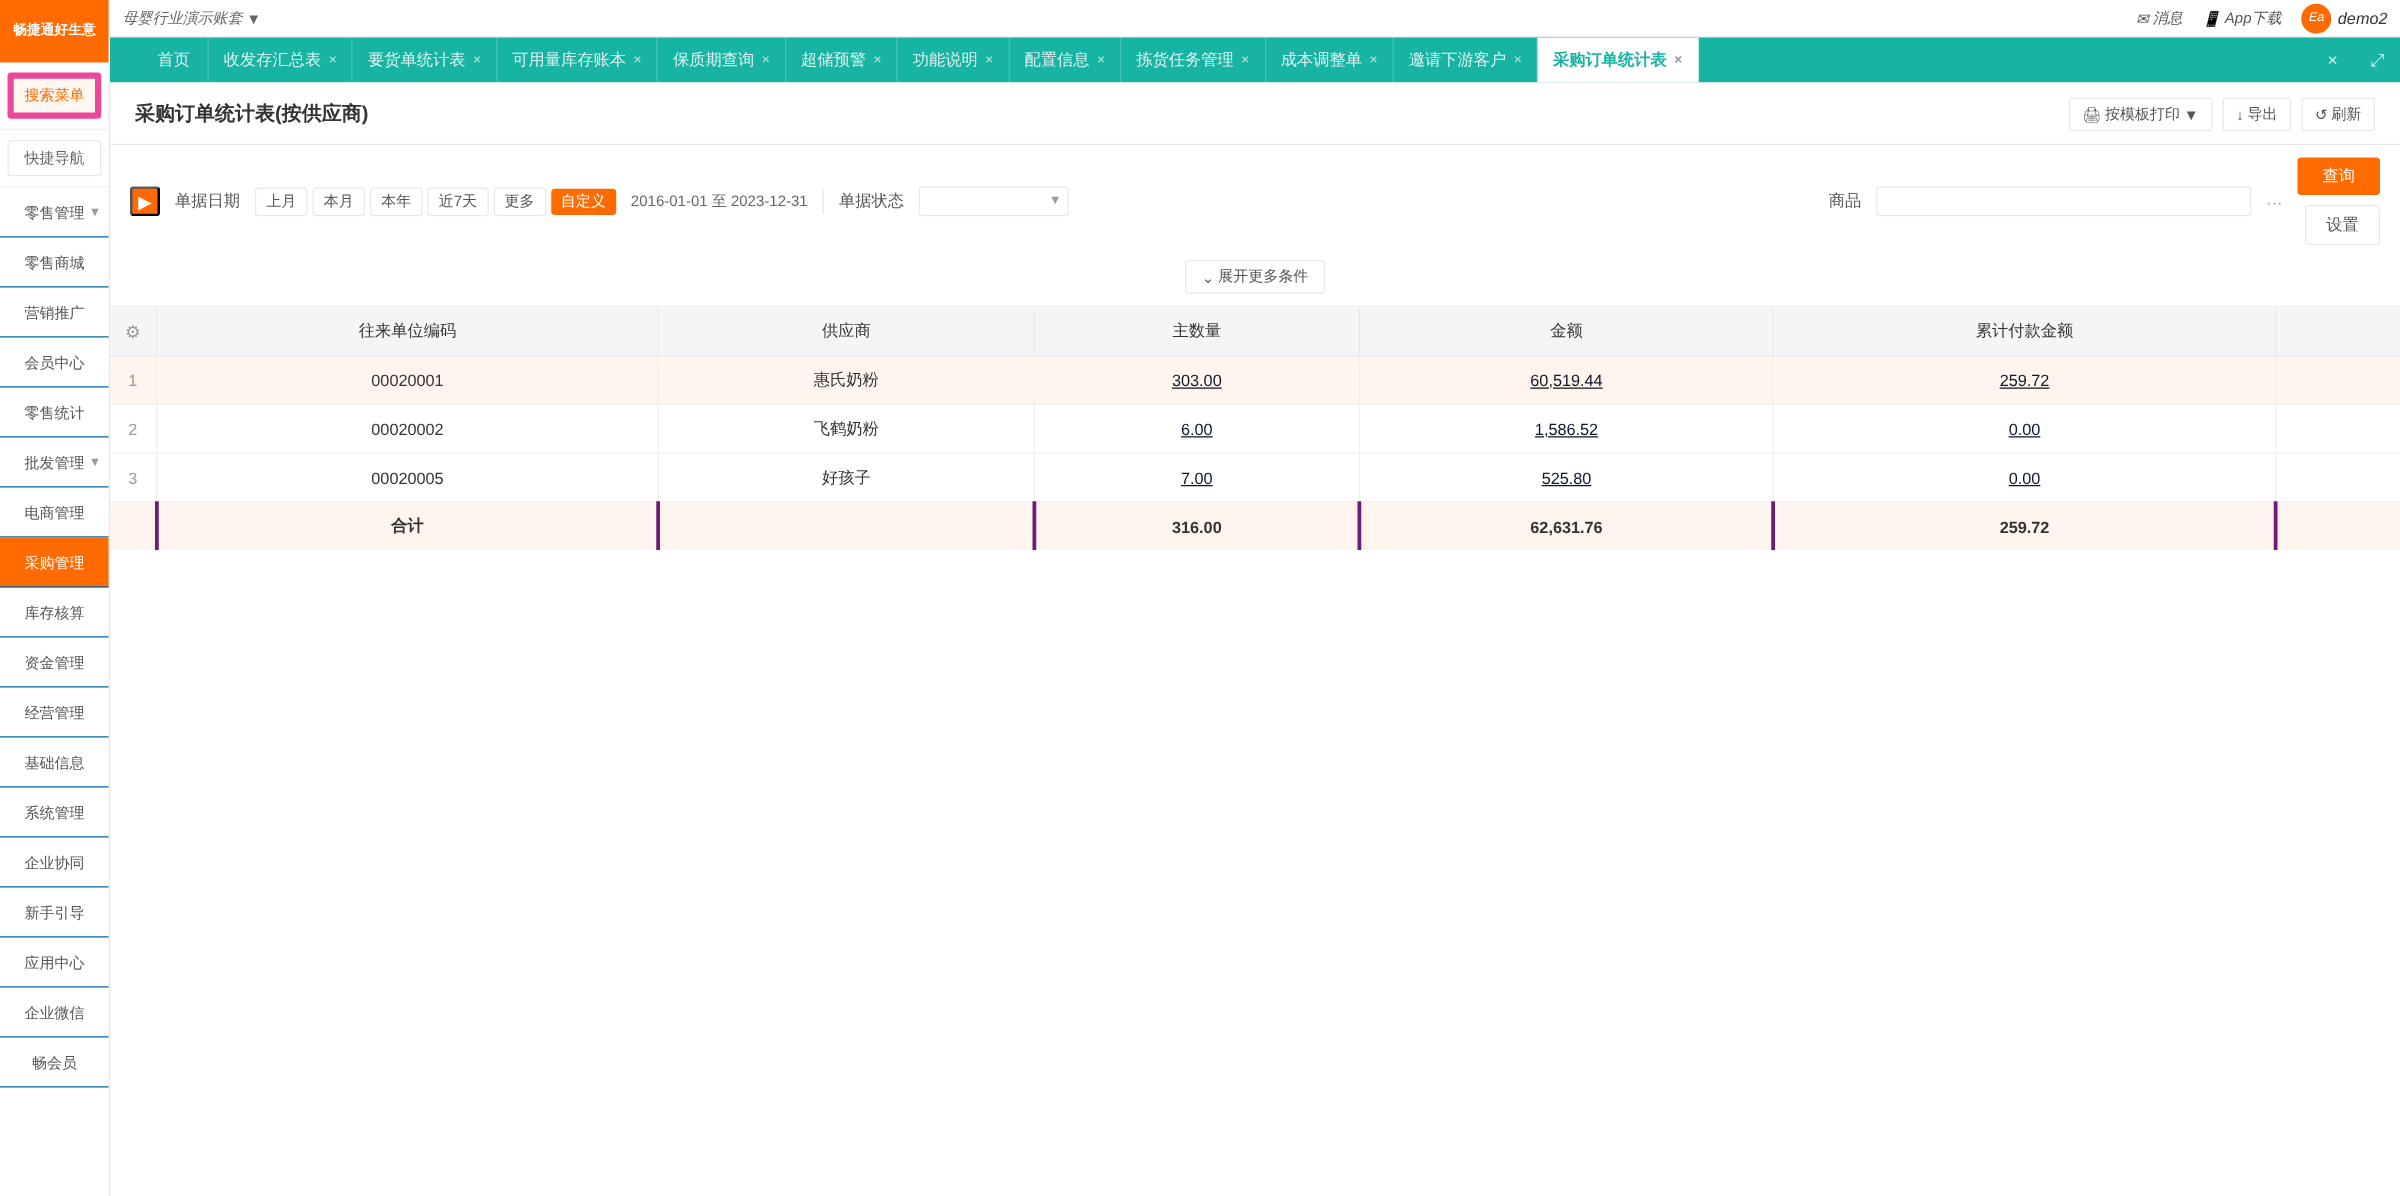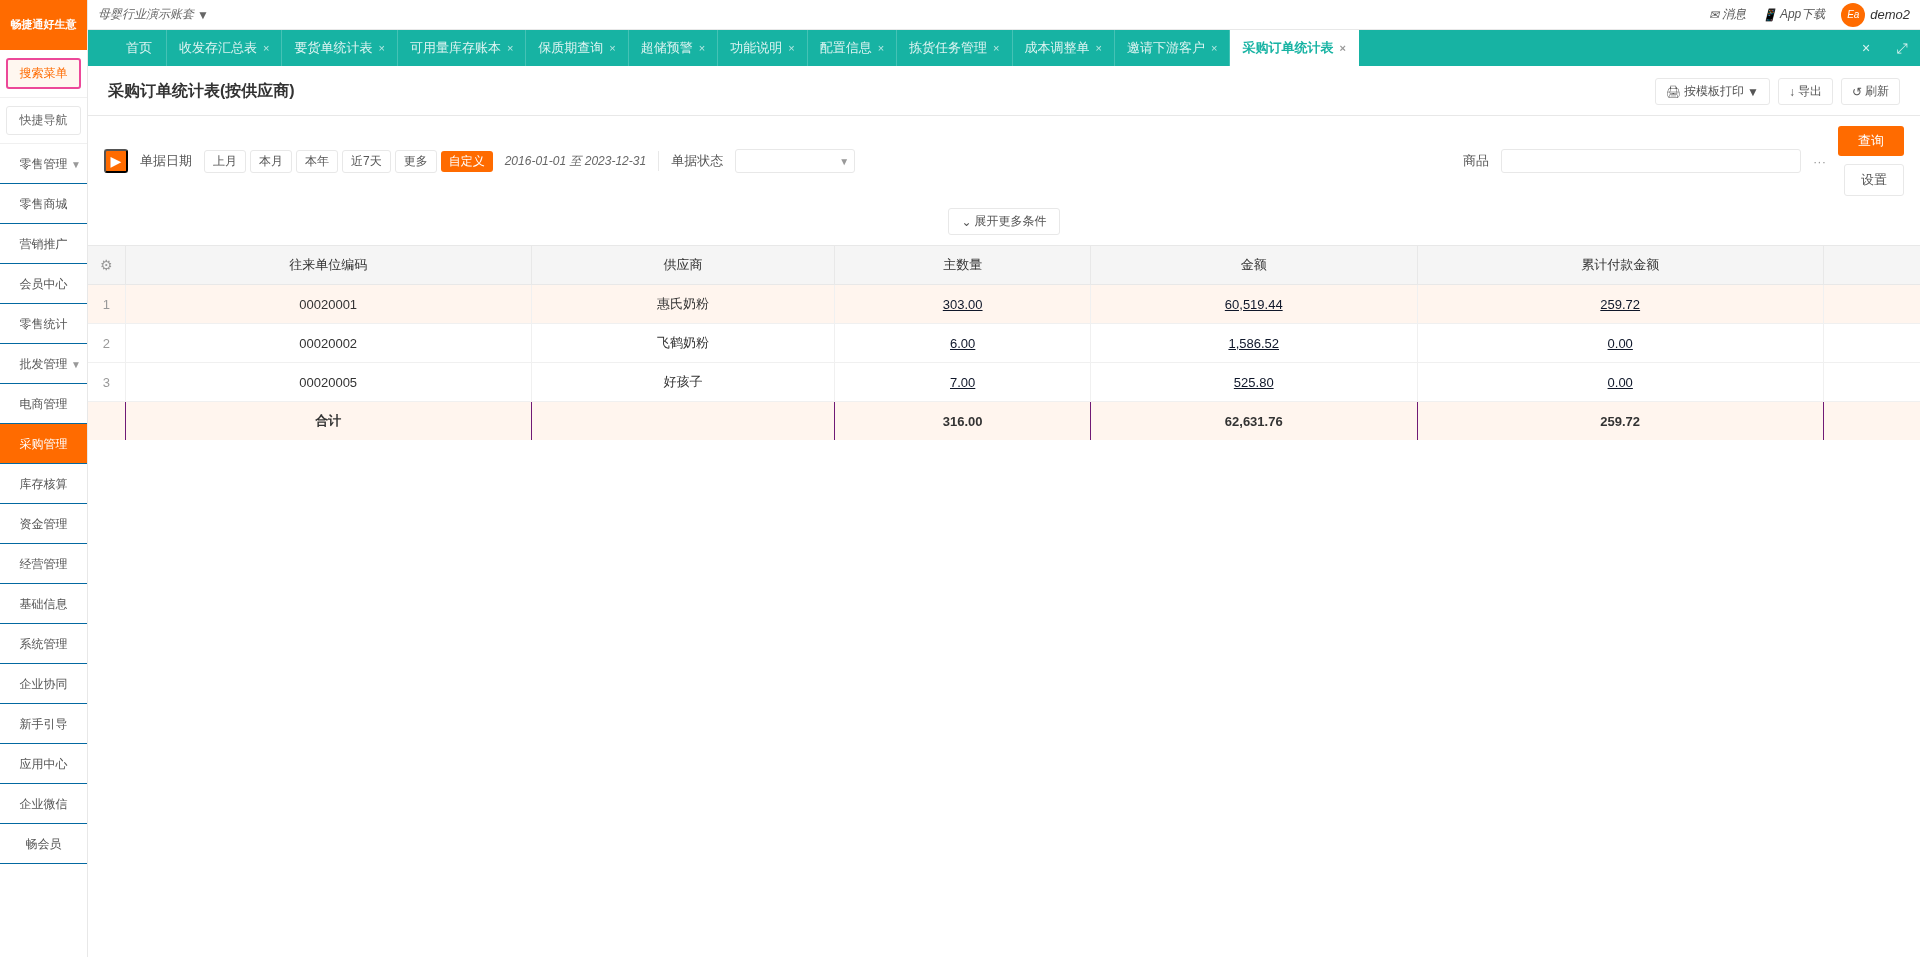--- a/index.html
+++ b/index.html
@@ -3,21 +3,21 @@
   <meta charset="utf-8">
   <style>
     * { margin: 0; padding: 0; box-sizing: border-box; }
     body { font-family: "Microsoft YaHei", "PingFang SC", Arial, sans-serif; font-size: 13px; background: #f0f2f5; color: #333; width: 1920px; height: 957px; overflow: hidden; display: flex; }
 
     
     .sidebar { width: 88px; background: #fff; display: flex; flex-direction: column; border-right: 1px solid #e8e8e8; flex-shrink: 0; height: 957px; overflow-y: auto; }
     .sidebar-logo { height: 50px; background: #ff6b00; display: flex; align-items: center; justify-content: center; flex-shrink: 0; }
     .sidebar-logo-text { color: #fff; font-size: 11px; font-weight: bold; text-align: center; line-height: 1.2; }
     .sidebar-search { padding: 8px 6px; border-bottom: 1px solid #f0f0f0; }
-    .sidebar-search-btn { width: 100%; padding: 5px 0; background: #fff7f0; border: 2px solid #ec4899; border-radius: 3px; color: #ff6b00; font-size: 12px; cursor: pointer; text-align: center; }
+    .sidebar-search-btn { width: 100%; padding: 5px 0; background: #fff7f0; border: 5px solid #ec4899; border-radius: 3px; color: #ff6b00; font-size: 12px; cursor: pointer; text-align: center; }
     .sidebar-nav-btn { padding: 8px 6px; border-bottom: 1px solid #f0f0f0; }
     .sidebar-nav-btn-inner { width: 100%; padding: 5px 0; background: #fff; border: 1px solid #e8e8e8; border-radius: 3px; color: #666; font-size: 12px; cursor: pointer; text-align: center; }
     .sidebar-item { display: flex; flex-direction: column; align-items: center; padding: 10px 0; cursor: pointer; border-bottom: 1px solid #0369a1; position: relative; justify-content: center; }
     .sidebar-item.active { background: #ff6b00; }
     .sidebar-item.active .sidebar-item-label { color: #fff; }
     .sidebar-item-label { font-size: 12px; color: #555; margin-top: 2px; text-align: center; }
     .sidebar-item-arrow { position: absolute; right: 6px; top: 50%; transform: translateY(-50%); font-size: 10px; color: #999; }
 
     
     .main { flex: 1; display: flex; flex-direction: column; height: 957px; overflow: hidden; }
@@ -77,21 +77,21 @@
     thead th { padding: 10px 12px; text-align: center; font-size: 13px; font-weight: normal; color: #333; border-bottom: 1px solid #e8e8e8; border-right: 1px solid #e8e8e8; white-space: nowrap; }
     thead th:last-child { border-right: none; }
     tbody tr { border-bottom: 1px solid #f0f0f0; }
     tbody tr:nth-child(odd) { background: #fff; }
     tbody tr.highlighted { background: #fff5ee; }
     tbody td { padding: 10px 12px; text-align: center; font-size: 13px; color: #333; border-right: 1px solid #f0f0f0; }
     tbody td:last-child { border-right: none; }
     td.link-val { color: #0f172a; cursor: pointer; text-decoration: underline; }
     .row-num { color: #999; }
     tfoot tr { background: #fff5ee; border-top: 1px solid #e8e8e8; }
-    tfoot td { padding: 10px 12px; font-size: 13px; font-weight: bold; color: #333; text-align: center; border-right: 1px solid #701a75; }
+    tfoot td { padding: 10px 12px; font-size: 13px; font-weight: bold; color: #333; text-align: center; border-right: 3px solid #701a75; }
     tfoot td:last-child { border-right: none; }
     .th-settings { width: 36px; }
     .settings-icon { color: #999; font-size: 14px; cursor: pointer; }
   </style>
 </head>
 <body>
 
 <div class="sidebar">
   <div class="sidebar-logo">
     <div class="sidebar-logo-text">畅捷通好生意</div>
@@ -268,21 +268,21 @@
         </button>
         <span class="filter-label">单据日期</span>
         <div class="date-quick-btns">
           <button class="date-quick-btn">上月</button>
           <button class="date-quick-btn">本月</button>
           <button class="date-quick-btn">本年</button>
           <button class="date-quick-btn">近7天</button>
           <button class="date-quick-btn">更多</button>
           <span class="date-custom-badge">自定义</span>
         </div>
-        <div style="display:flex;flex-direction:column;gap:2px;font-style:italic;">
+        <div style="display:flex;flex-direction:column;gap:2px;">
           <span class="date-range-text">2016-01-01 至 2023-12-31</span>
         </div>
 
         <div class="filter-divider"></div>
 
         <span class="filter-label">单据状态</span>
         <div class="select-wrapper">
           <select class="filter-select">
             <option value=""></option>
           </select>

